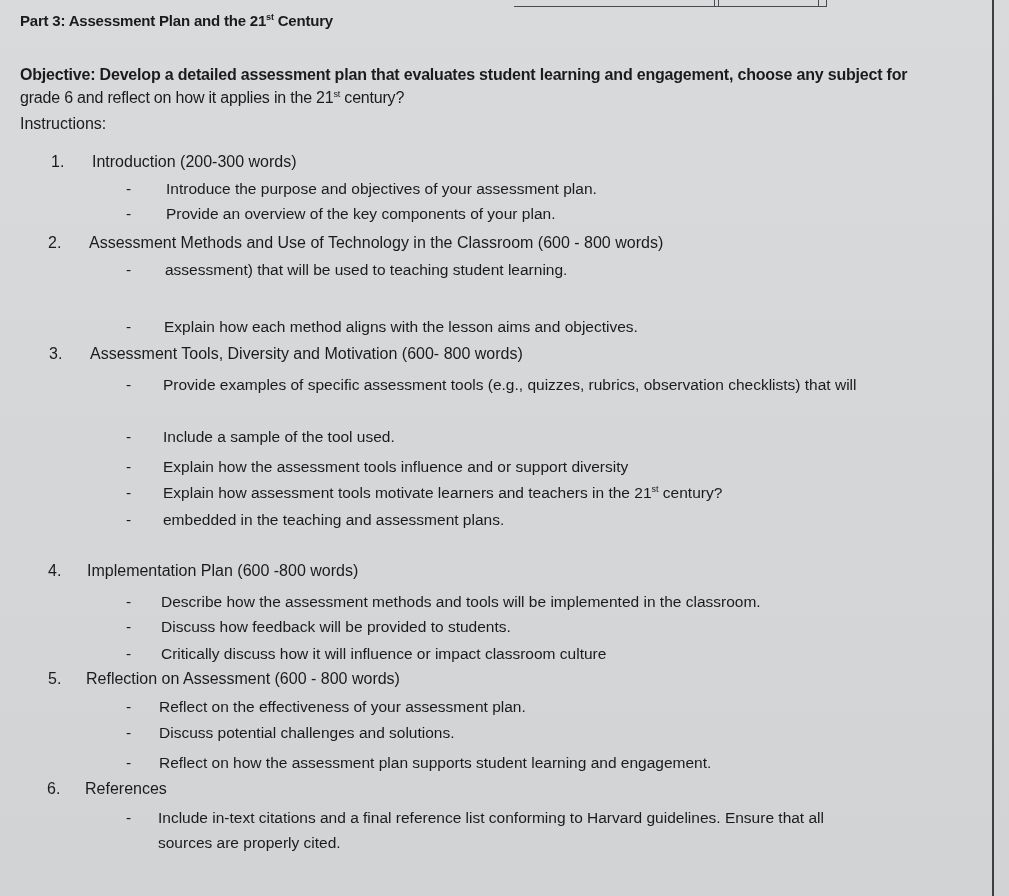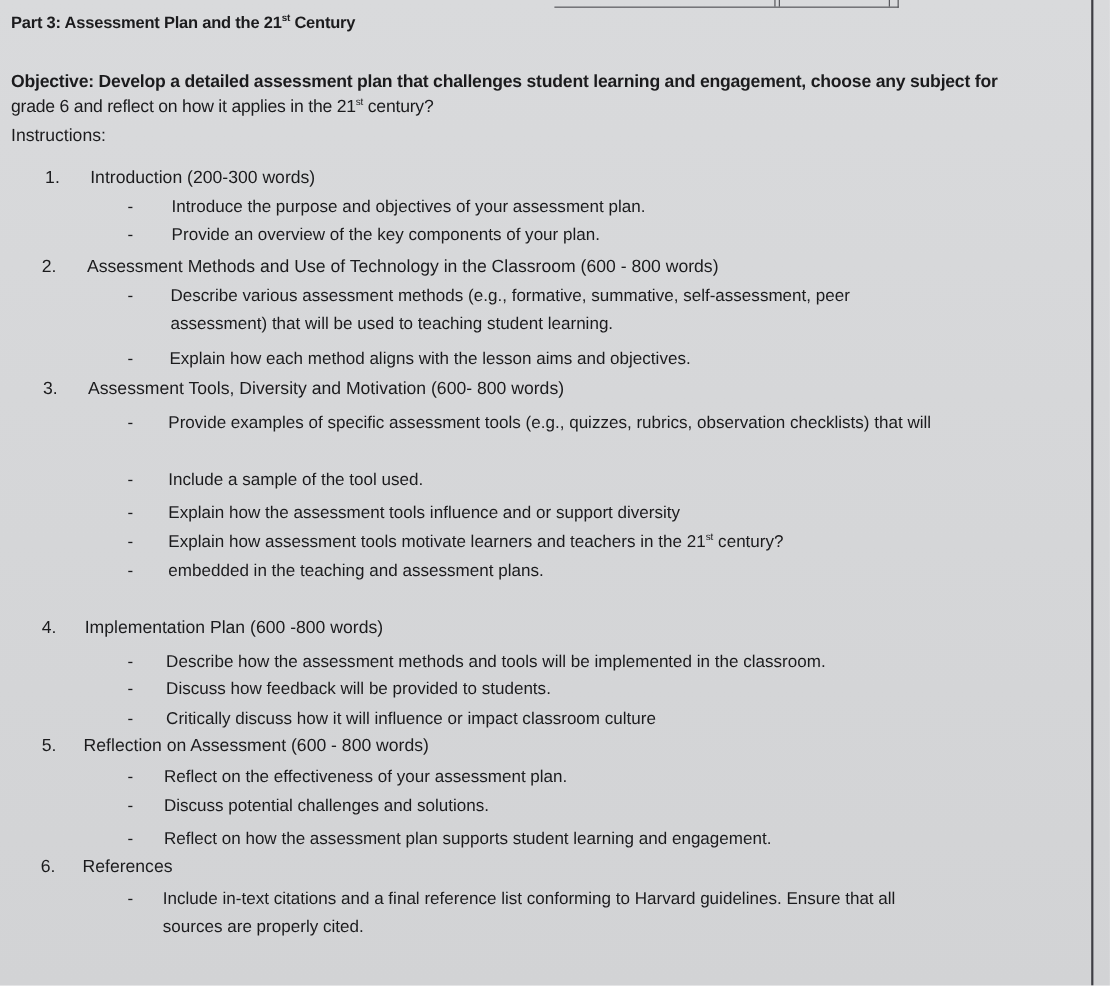--- a/index.html
+++ b/index.html
@@ -10,21 +10,21 @@
       width: 1009px;
       height: 896px;
       overflow: hidden;
       background: linear-gradient(180deg, #d9dadc 0%, #d6d7d9 40%, #d2d3d5 100%);
       font-family: "Liberation Sans", "DejaVu Sans", sans-serif;
       color: #1b1b1d;
       position: relative;
     }
     .page {
       position: absolute;
-      left: 4px;
+      left: 14px;
       top: 0;
       width: 993px;
       height: 896px;
     }
     .page-border-right {
       position: absolute;
       left: 992px;
       top: 0;
       width: 2px;
       height: 896px;
@@ -138,21 +138,21 @@
     <div class="div1"></div>
     <div class="div2"></div>
     <div class="div3"></div>
   </div>
 
   <div class="title">
     <span>Part 3: Assessment Plan and the 21</span><sup>st</sup><span> </span><span>Century</span>
   </div>
 
   <div class="objective">
-    <span class="obj-label">Objective:</span><span> Develop a detailed assessment plan that challenges student learning and engagement, choose any subject for</span><br>
+    <span class="obj-label">Objective:</span><span> Develop a detailed assessment plan that evaluates student learning and engagement, choose any subject for</span><br>
     <span class="line2"><span>grade 6 and reflect on how it applies in the 21</span><sup>st</sup><span> century?</span></span>
   </div>
 
   <div class="instructions-label">Instructions:</div>
 
   <div class="section" style="left:37px; top:151px;">
     <span class="num">1.</span>
     <span class="heading" style="left:41px;">Introduction (200-300 words)</span>
   </div>
   <div class="bullet" style="left:112px; top:176px;">
@@ -164,21 +164,20 @@
     <span class="text" style="left:40px;">Provide an overview of the key components of your plan.</span>
   </div>
 
   <div class="section" style="left:34px; top:232px;">
     <span class="num">2.</span>
     <span class="heading" style="left:41px;">Assessment Methods and Use of Technology in the Classroom (600 - 800 words)</span>
   </div>
   <div class="bullet" style="left:112px; top:257px;">
     <span class="dash">-</span>
     <span class="text" style="left:39px;">
-      <span class="text-block">Describe various assessment methods (e.g., formative, summative, self-assessment, peer</span>
       <span class="text-block">assessment) that will be used to teaching student learning.</span>
     </span>
   </div>
   <div class="bullet" style="left:112px; top:314px;">
     <span class="dash">-</span>
     <span class="text" style="left:38px;">Explain how each method aligns with the lesson aims and objectives.</span>
   </div>
 
   <div class="section" style="left:35px; top:343px;">
     <span class="num">3.</span>

